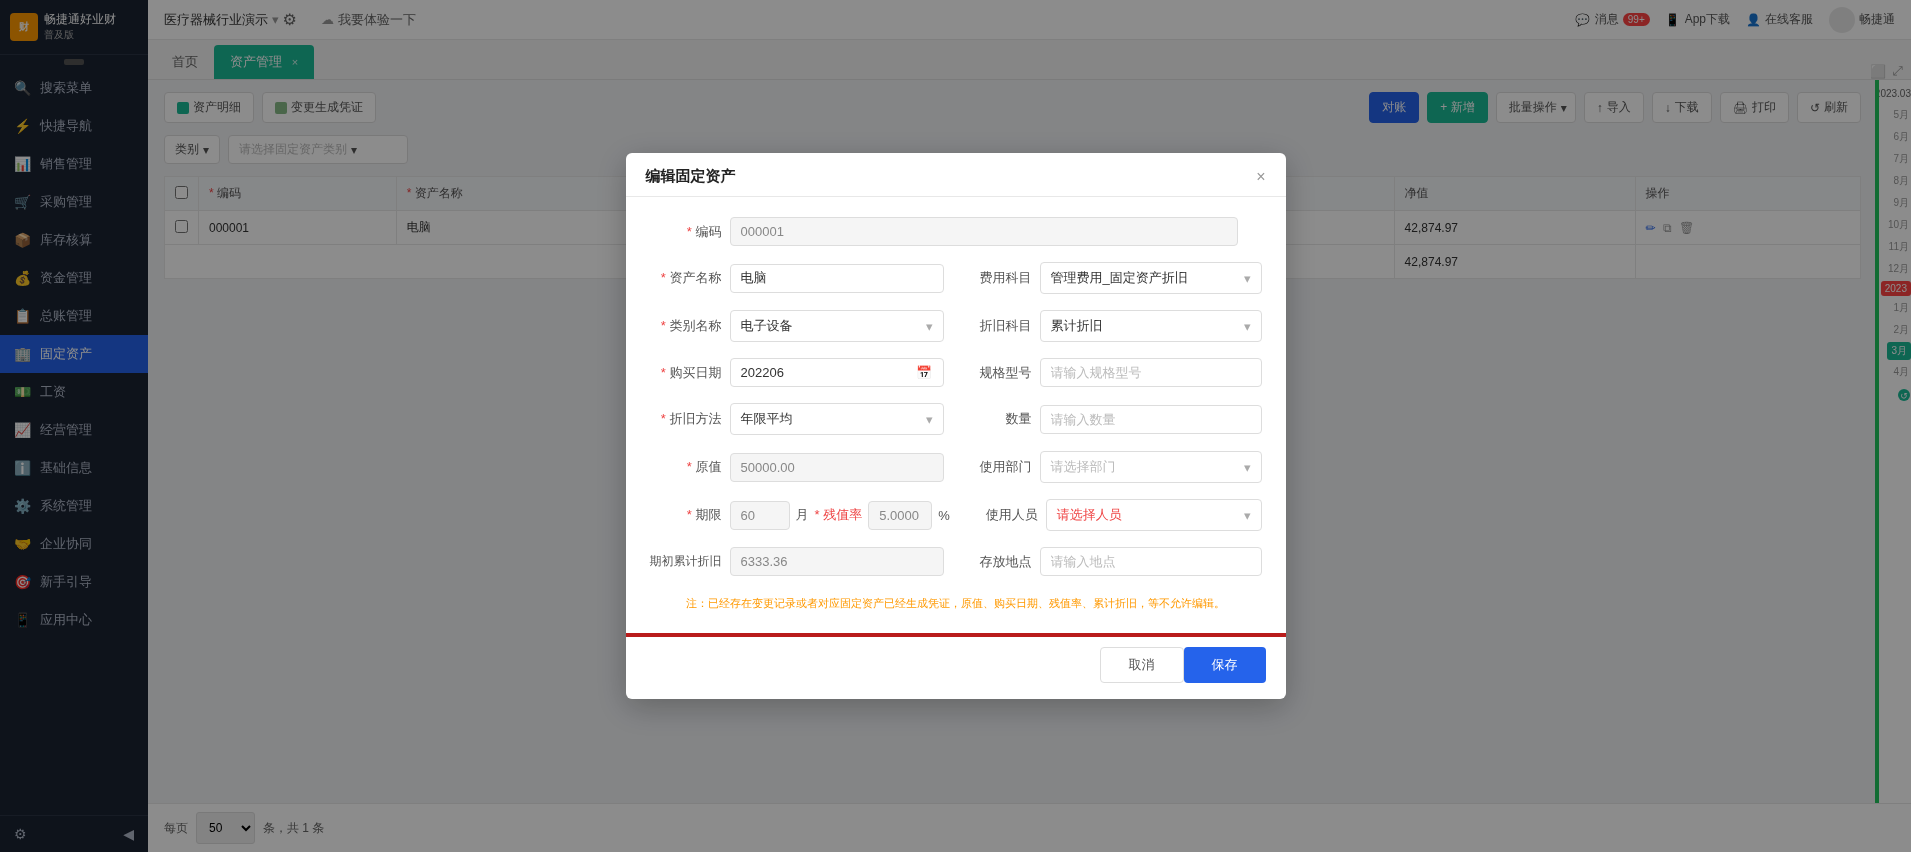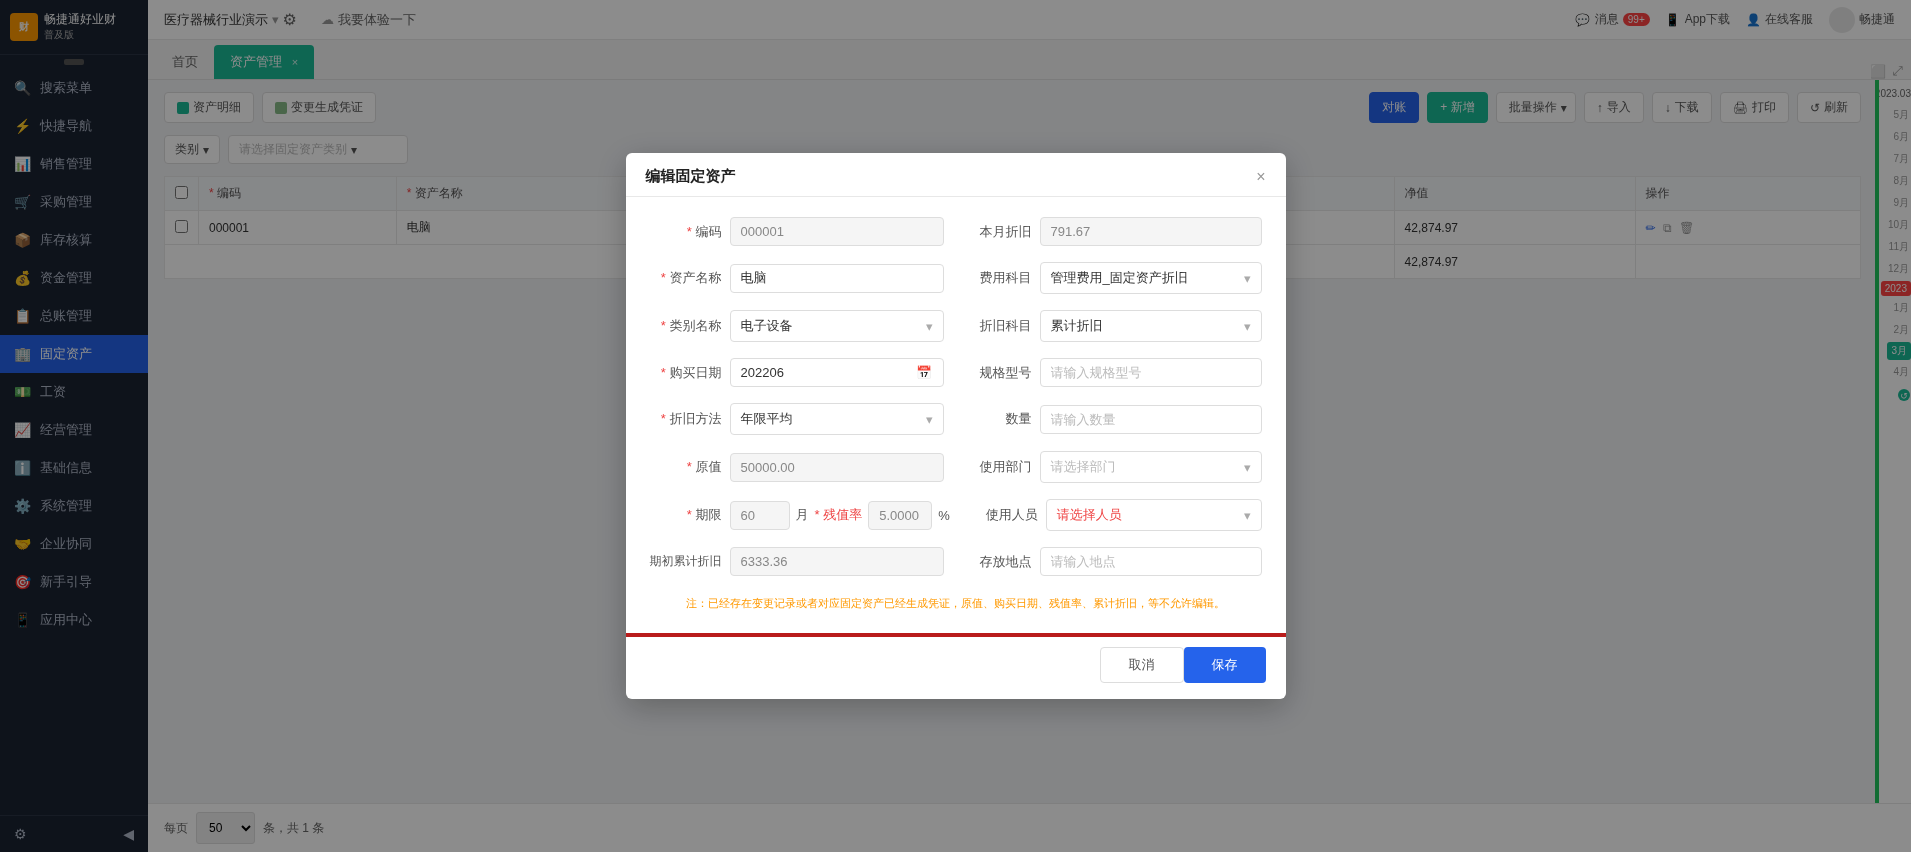--- a/index.html
+++ b/index.html
@@ -581,24 +581,20 @@
     </div>
     <div class="dialog-body">
 
       <div class="dialog-row">
         <div class="left-col">
           <span class="field-label">
             <span style="color:#e44;">*</span> 编码
           </span>
           <input class="field-input readonly" type="text" value="000001" style="">
         </div>
-        <div class="right-col">
-          <span class="field-label" style="width:72px;">本月折旧</span>
-          <input class="field-input readonly" type="text" value="791.67" style="">
-        </div>
       </div>
 
       <div class="dialog-row">
         <div class="left-col">
           <span class="field-label">
             <span style="color:#e44;">*</span> 资产名称
           </span>
           <input class="field-input" type="text" value="电脑" style="">
         </div>
         <div class="right-col">

